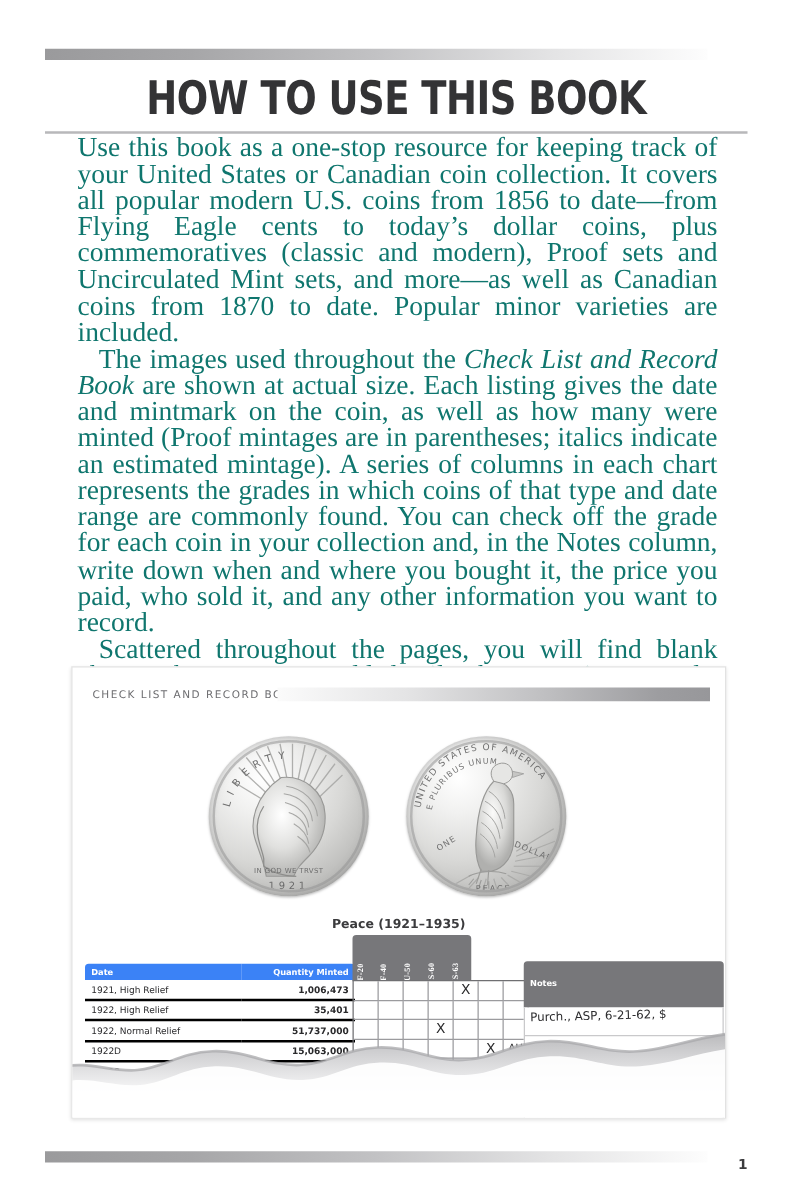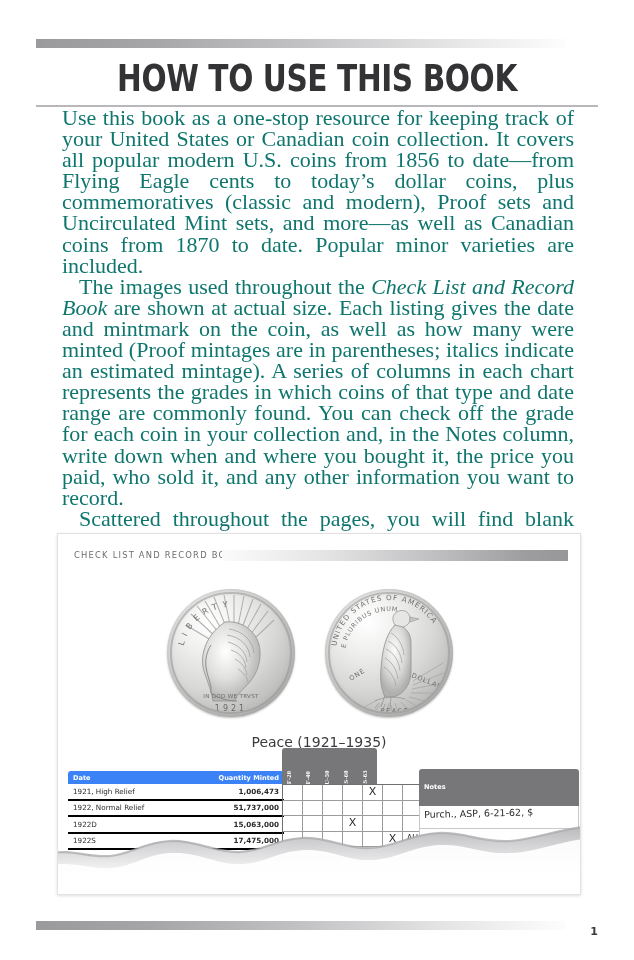--- a/index.html
+++ b/index.html
@@ -144,22 +144,22 @@
   .coin-svg { position: absolute; inset: 0; width: 100%; height: 100%; }
 
   
   .chart-title {
     position: absolute;
     left: 0;
     top: 200px;
     width: 100%;
     text-align: center;
     font-family: "DejaVu Sans", sans-serif;
-    font-weight: normal;
-    font-size: 14px;
+    font-weight: bold;
+    font-size: 10px;
     color: #3b3b3d;
   }
 
   
   .chart-area { position: absolute; left: 10px; top: 214px; right: 0; bottom: 0; }
 
   .tbl { border-collapse: collapse; font-family: "DejaVu Sans", sans-serif; }
 
   
   .tbl-left {
@@ -466,20 +466,24 @@
       <thead>
         <tr>
           <th class="th-date col-date">Date</th>
           <th class="th-qty col-qty">Quantity Minted</th>
         </tr>
       </thead>
       <tbody>
         <tr>
           <td class="col-date">1921, High Relief</td>
           <td class="col-qty">1,006,473</td>
+        </tr>
+        <tr>
+          <td class="col-date">1922, High Relief</td>
+          <td class="col-qty">35,401</td>
         </tr>
         <tr>
           <td class="col-date">1922, Normal Relief</td>
           <td class="col-qty">51,737,000</td>
         </tr>
         <tr>
           <td class="col-date">1922D</td>
           <td class="col-qty">15,063,000</td>
         </tr>
         <tr>

